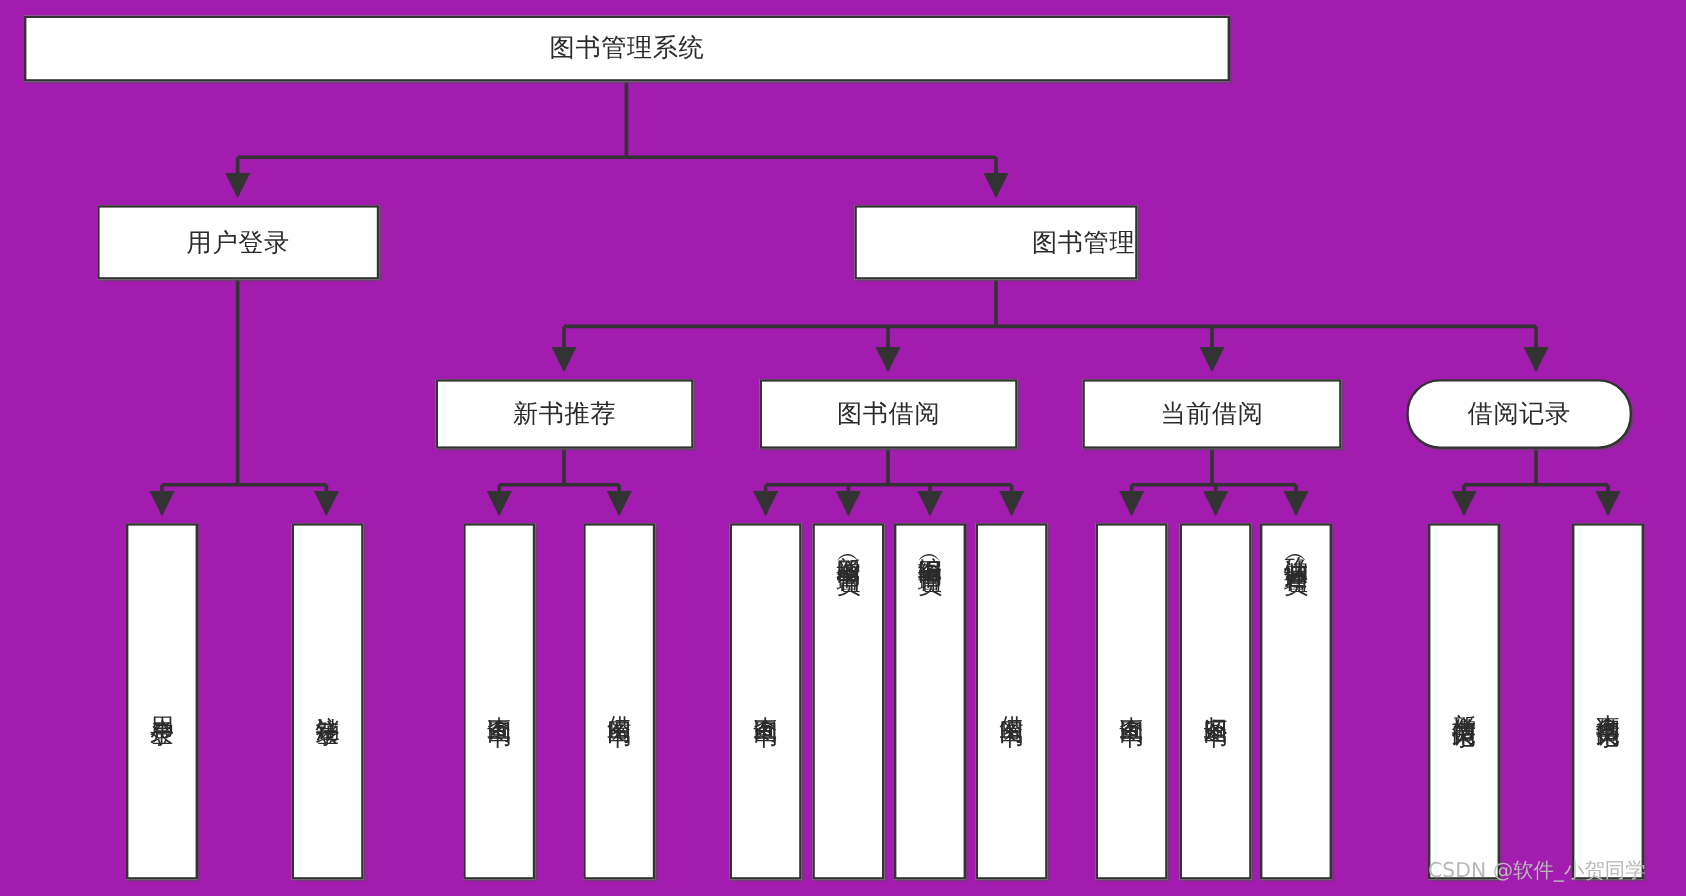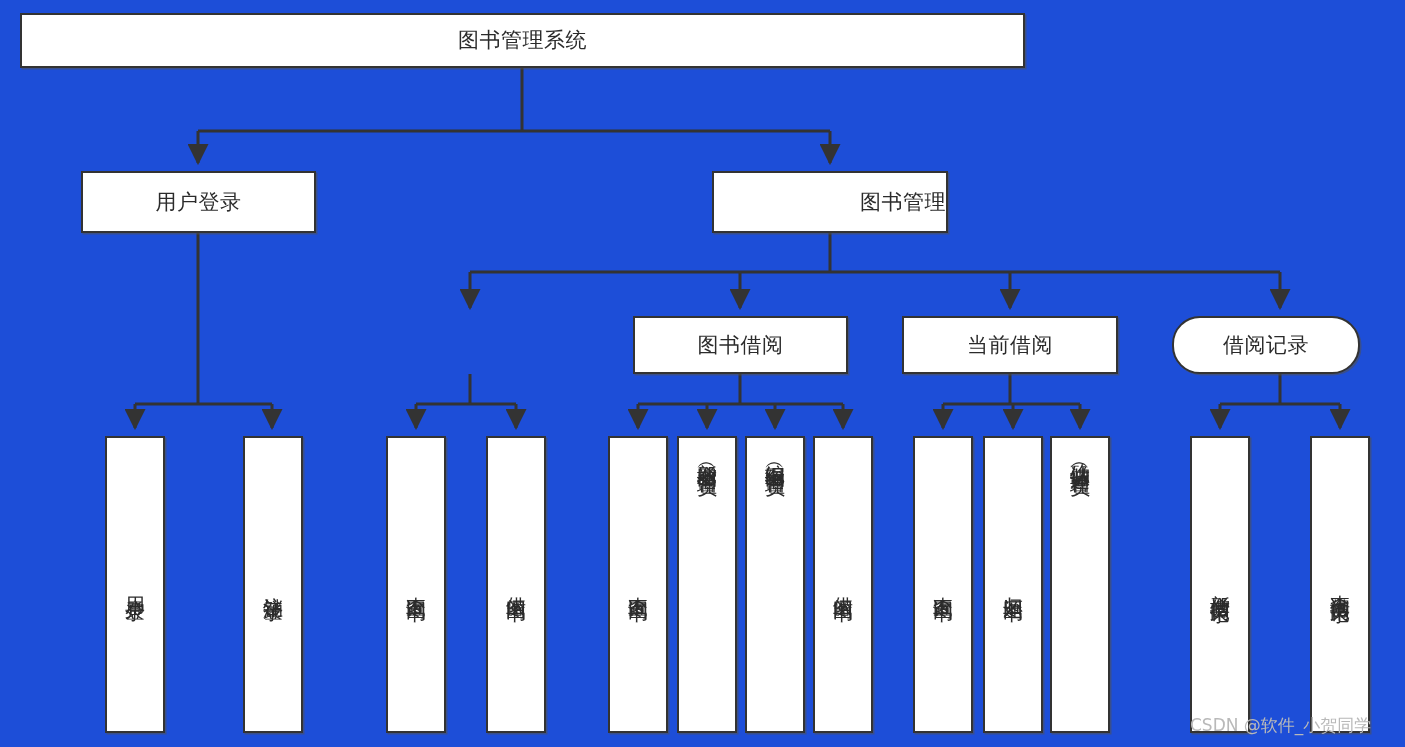--- a/index.html
+++ b/index.html
@@ -4,21 +4,21 @@
 <style>
   html, body {
     margin: 0;
     padding: 0;
     background: #ffffff;
   }
   #canvas {
     position: relative;
     width: 1405px;
     height: 747px;
-    background: #1d4ed8;
+    background: #a21caf;
     font-family: "DejaVu Sans", "Liberation Sans", sans-serif;
     overflow: hidden;
   }
   svg#wires {
     position: absolute;
     left: 0;
     top: 0;
     width: 1405px;
     height: 747px;
   }
@@ -129,20 +129,23 @@
     <span class="lbl">图书管理系统</span>
   </div>
 
   <div class="node h" style="left:81px; top:171px; width:235px; height:62px;">
     <span class="lbl">用户登录</span>
   </div>
   <div class="node h" style="left:712px; top:171px; width:236px; height:62px;justify-content:flex-end;">
     <span class="lbl">图书管理</span>
   </div>
 
+  <div class="node h" style="left:363px; top:316px; width:215px; height:58px;">
+    <span class="lbl">新书推荐</span>
+  </div>
   <div class="node h" style="left:633px; top:316px; width:215px; height:58px;">
     <span class="lbl">图书借阅</span>
   </div>
   <div class="node h" style="left:902px; top:316px; width:216px; height:58px;">
     <span class="lbl">当前借阅</span>
   </div>
   <div class="node h" style="left:1172px; top:316px; width:188px; height:58px;border-radius:28px;">
     <span class="lbl">借阅记录</span>
   </div>
 

